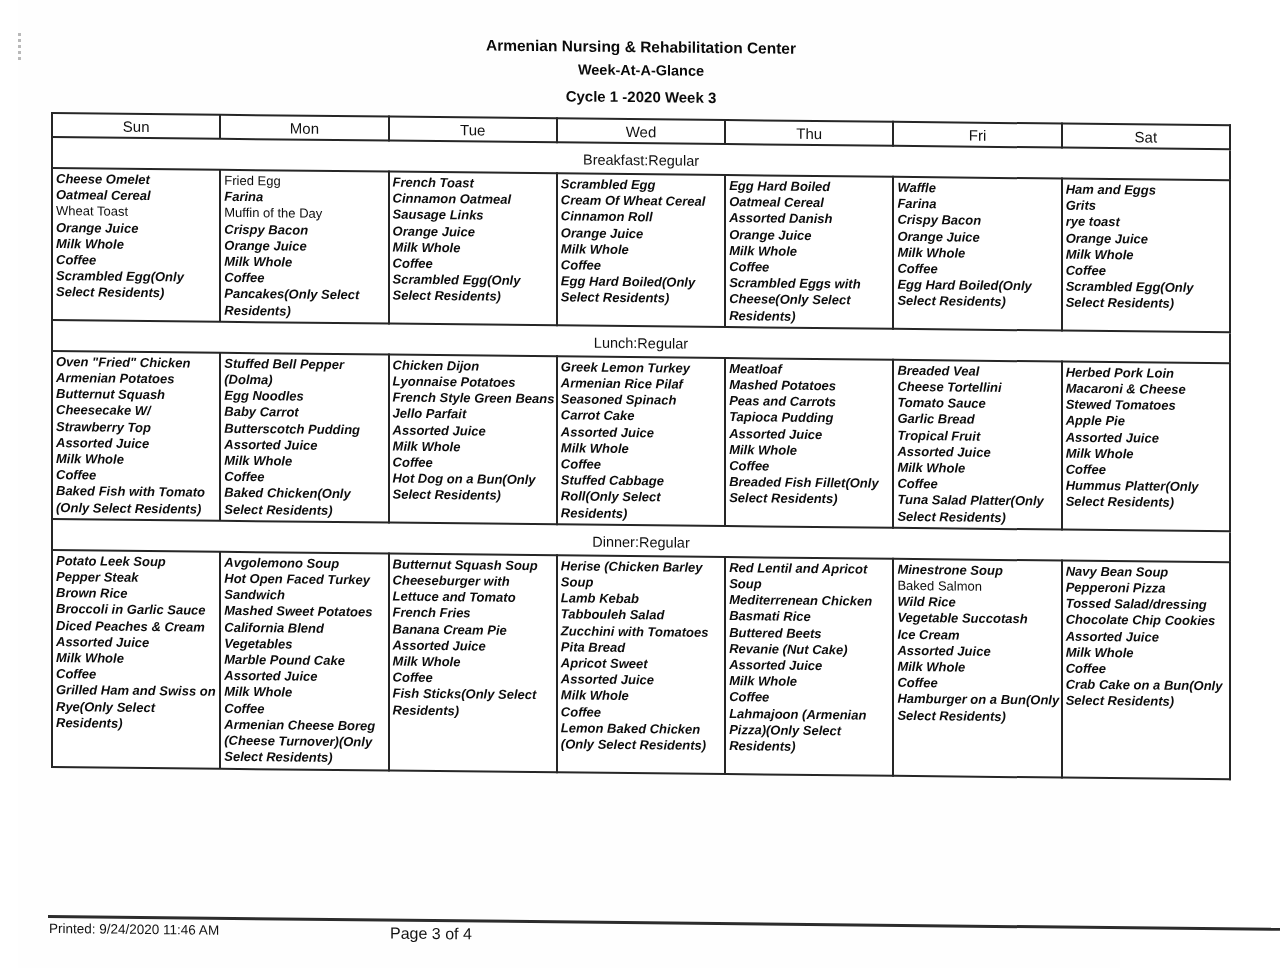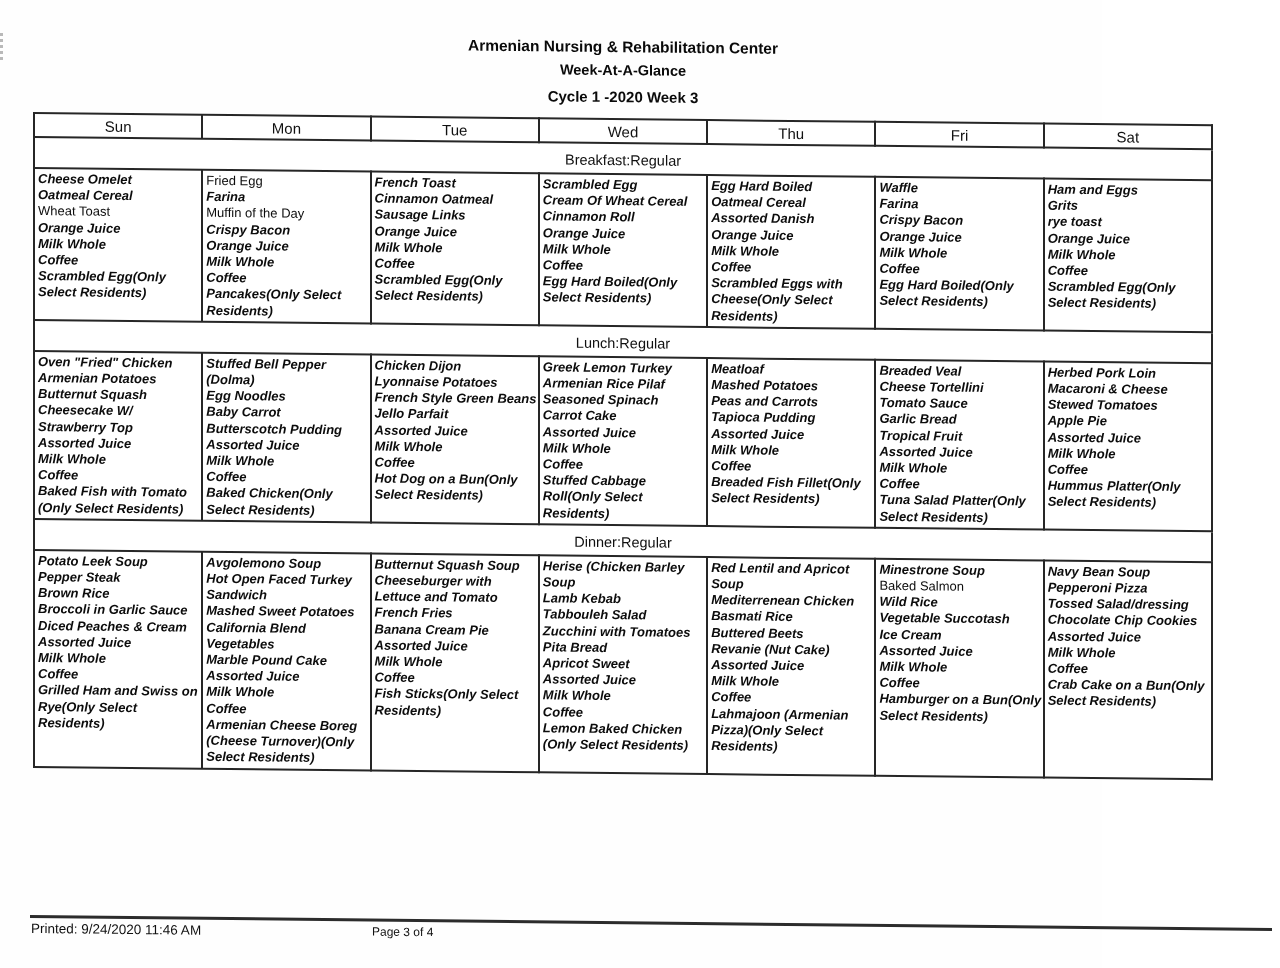--- a/index.html
+++ b/index.html
@@ -2,21 +2,21 @@
 <html><head>
 <meta charset="utf-8">
 <style>
   html,body{margin:0;padding:0;}
   body{
     width:1280px;height:968px;background:#ffffff;overflow:hidden;
     font-family:"Liberation Sans",sans-serif;color:#0a0a0a;
     -webkit-font-smoothing:antialiased;
   }
   *{box-sizing:border-box;}
-  .page{position:relative;width:1102px;height:968px;background:#fefefe;}
+  .page{position:relative;width:1102px;height:968px;background:#fefefe;margin-left:18px;}
   
   .scan-mark{
     position:absolute;left:0;top:33px;width:3px;height:30px;
     background:repeating-linear-gradient(to bottom,#b9b9b9 0 3px,transparent 3px 6px);
   }
   
   .sheet{
     position:absolute;left:0;top:0;width:1280px;height:968px;
     transform:skewY(0.6deg);transform-origin:33px 0;
   }
@@ -43,21 +43,21 @@
   }
   .menu-cell + .menu-cell{border-left:none;}
   .menu-row.r0 .menu-cell{min-height:148px;}
   .menu-row.r1 .menu-cell{min-height:168px;}
   .menu-row.r2 .menu-cell{min-height:213px;}
   .menu-item{overflow:visible;}
   .menu-item.plain{font-weight:400;font-style:normal;}
 
   .footer-rule{position:absolute;left:30px;top:915px;width:1242px;height:2.5px;background:#2c2c2c;}
   .footer-printed{position:absolute;left:31px;top:921px;font-size:13.5px;color:#111;}
-  .footer-page{position:absolute;left:372px;top:921px;font-size:12px;color:#111;}
+  .footer-page{position:absolute;left:372px;top:921px;font-size:16px;color:#111;}
 </style>
 </head>
 <body>
 
 <div class="page">
   <div class="scan-mark"></div>
   <div class="sheet">
 
     <div class="title-block">
       <div class="t1">Armenian Nursing &amp; Rehabilitation Center</div>

